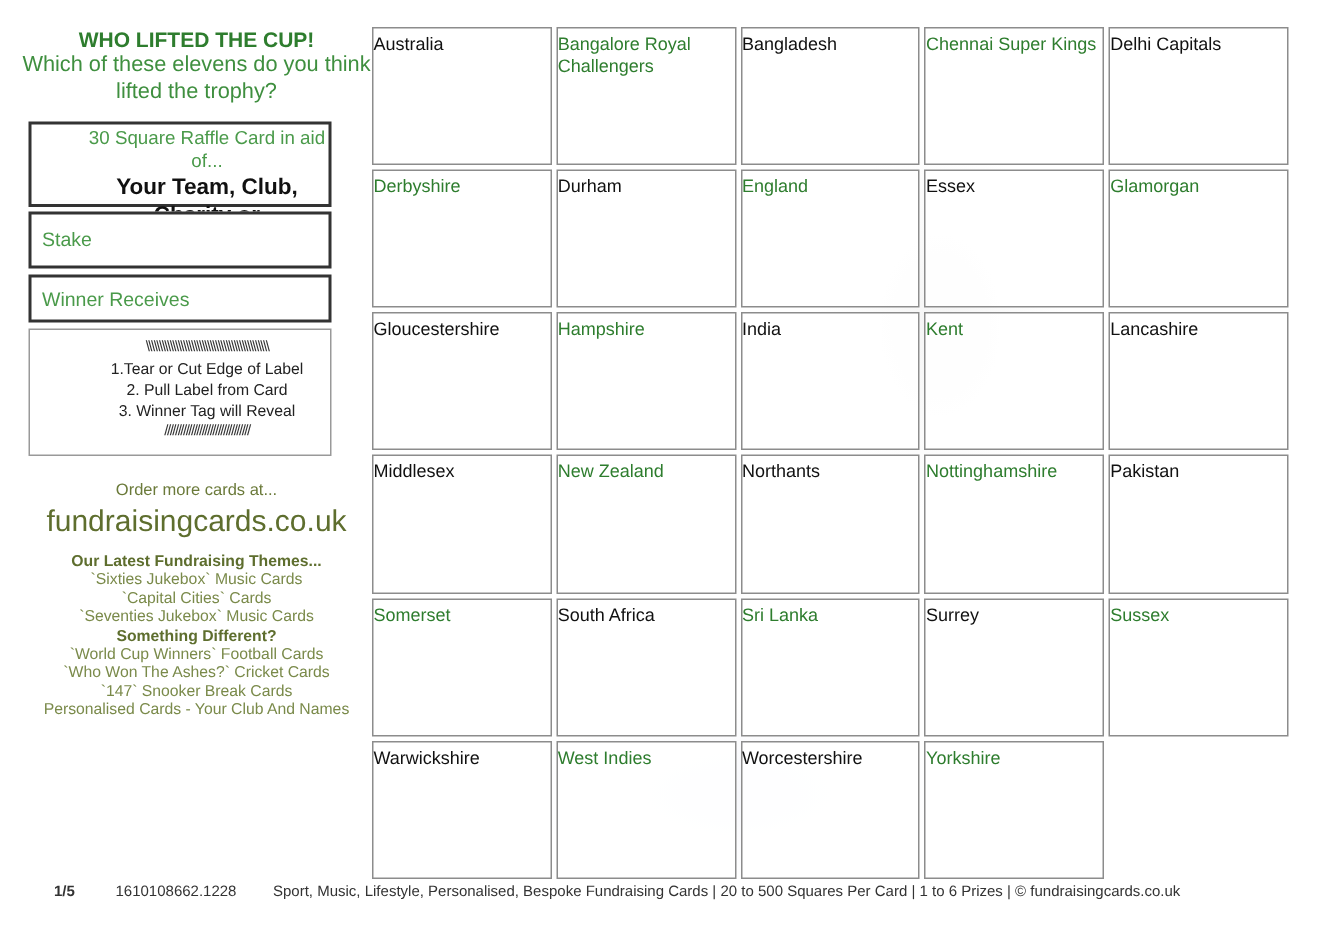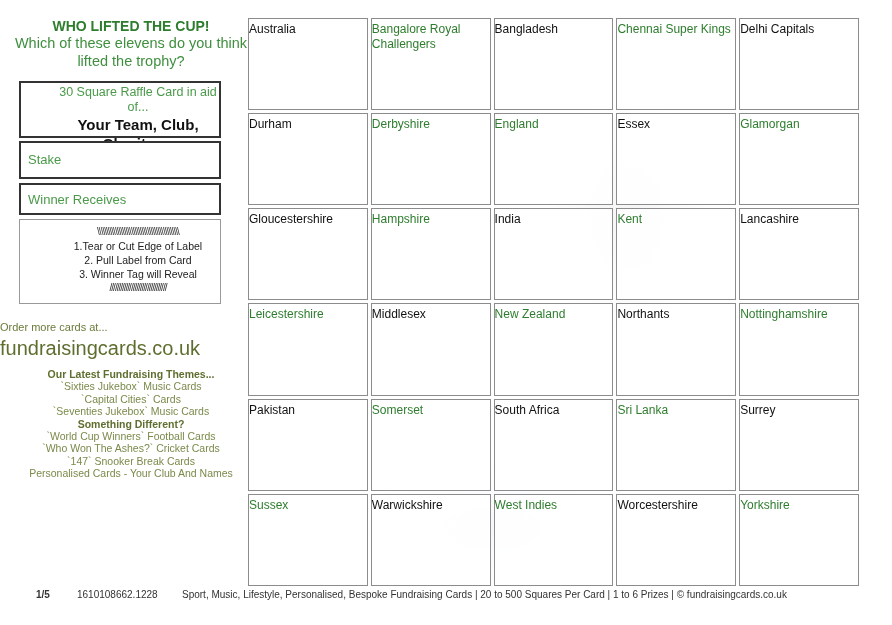--- a/index.html
+++ b/index.html
@@ -28,21 +28,21 @@
   .stake-box { top:141px; height:38px; }
   .winner-box { top:183px; height:32px; }
   .box-label { color:#4a9a4a; font-size:13px; position:absolute; left:7px; top:9px; }
   .winner-box .box-label { top:7px; }
   .instr-box {
     top:219px; height:85px; border:1px solid #999; text-align:center;
     font-size:10.5px; color:#222; line-height:14px; padding-top:5px;
   }
   .instr-box .slash { letter-spacing:-1px; color:#333; font-size:10px; }
   .order {
-    position:absolute; left:0; top:320px; width:262px; color:#6b7a3a;
+    position:absolute; left:0; top:320px; width:262px; text-align:center; color:#6b7a3a;
   }
   .order .lbl { font-size:11px; line-height:14px; }
   .order .site { font-size:20px; line-height:24px; margin-top:2px; color:#5e6e2e; }
   .themes {
     position:absolute; left:0; top:368px; width:262px; text-align:center;
     font-size:10.5px; line-height:12.4px; color:#7a8a4a;
   }
   .themes .hd { font-weight:bold; color:#5e6e2e; }
   .grid {
     position:absolute; left:248px; top:18px; width:611px; height:568px;
@@ -114,31 +114,30 @@
     <div>Personalised Cards - Your Club And Names</div>
   </div>
 </div>
 
 <div class="grid" id="grid">
     <div class="sq b">Australia</div>
     <div class="sq g">Bangalore Royal Challengers</div>
     <div class="sq b">Bangladesh</div>
     <div class="sq g">Chennai Super Kings</div>
     <div class="sq b">Delhi Capitals</div>
+    <div class="sq g">Derbyshire</div>
     <div class="sq b">Durham</div>
-    <div class="sq g">Derbyshire</div>
     <div class="sq g">England</div>
     <div class="sq b">Essex</div>
     <div class="sq g">Glamorgan</div>
     <div class="sq b">Gloucestershire</div>
     <div class="sq g">Hampshire</div>
     <div class="sq b">India</div>
     <div class="sq g">Kent</div>
     <div class="sq b">Lancashire</div>
-    <div class="sq g">Leicestershire</div>
     <div class="sq b">Middlesex</div>
     <div class="sq g">New Zealand</div>
     <div class="sq b">Northants</div>
     <div class="sq g">Nottinghamshire</div>
     <div class="sq b">Pakistan</div>
     <div class="sq g">Somerset</div>
     <div class="sq b">South Africa</div>
     <div class="sq g">Sri Lanka</div>
     <div class="sq b">Surrey</div>
     <div class="sq g">Sussex</div>

